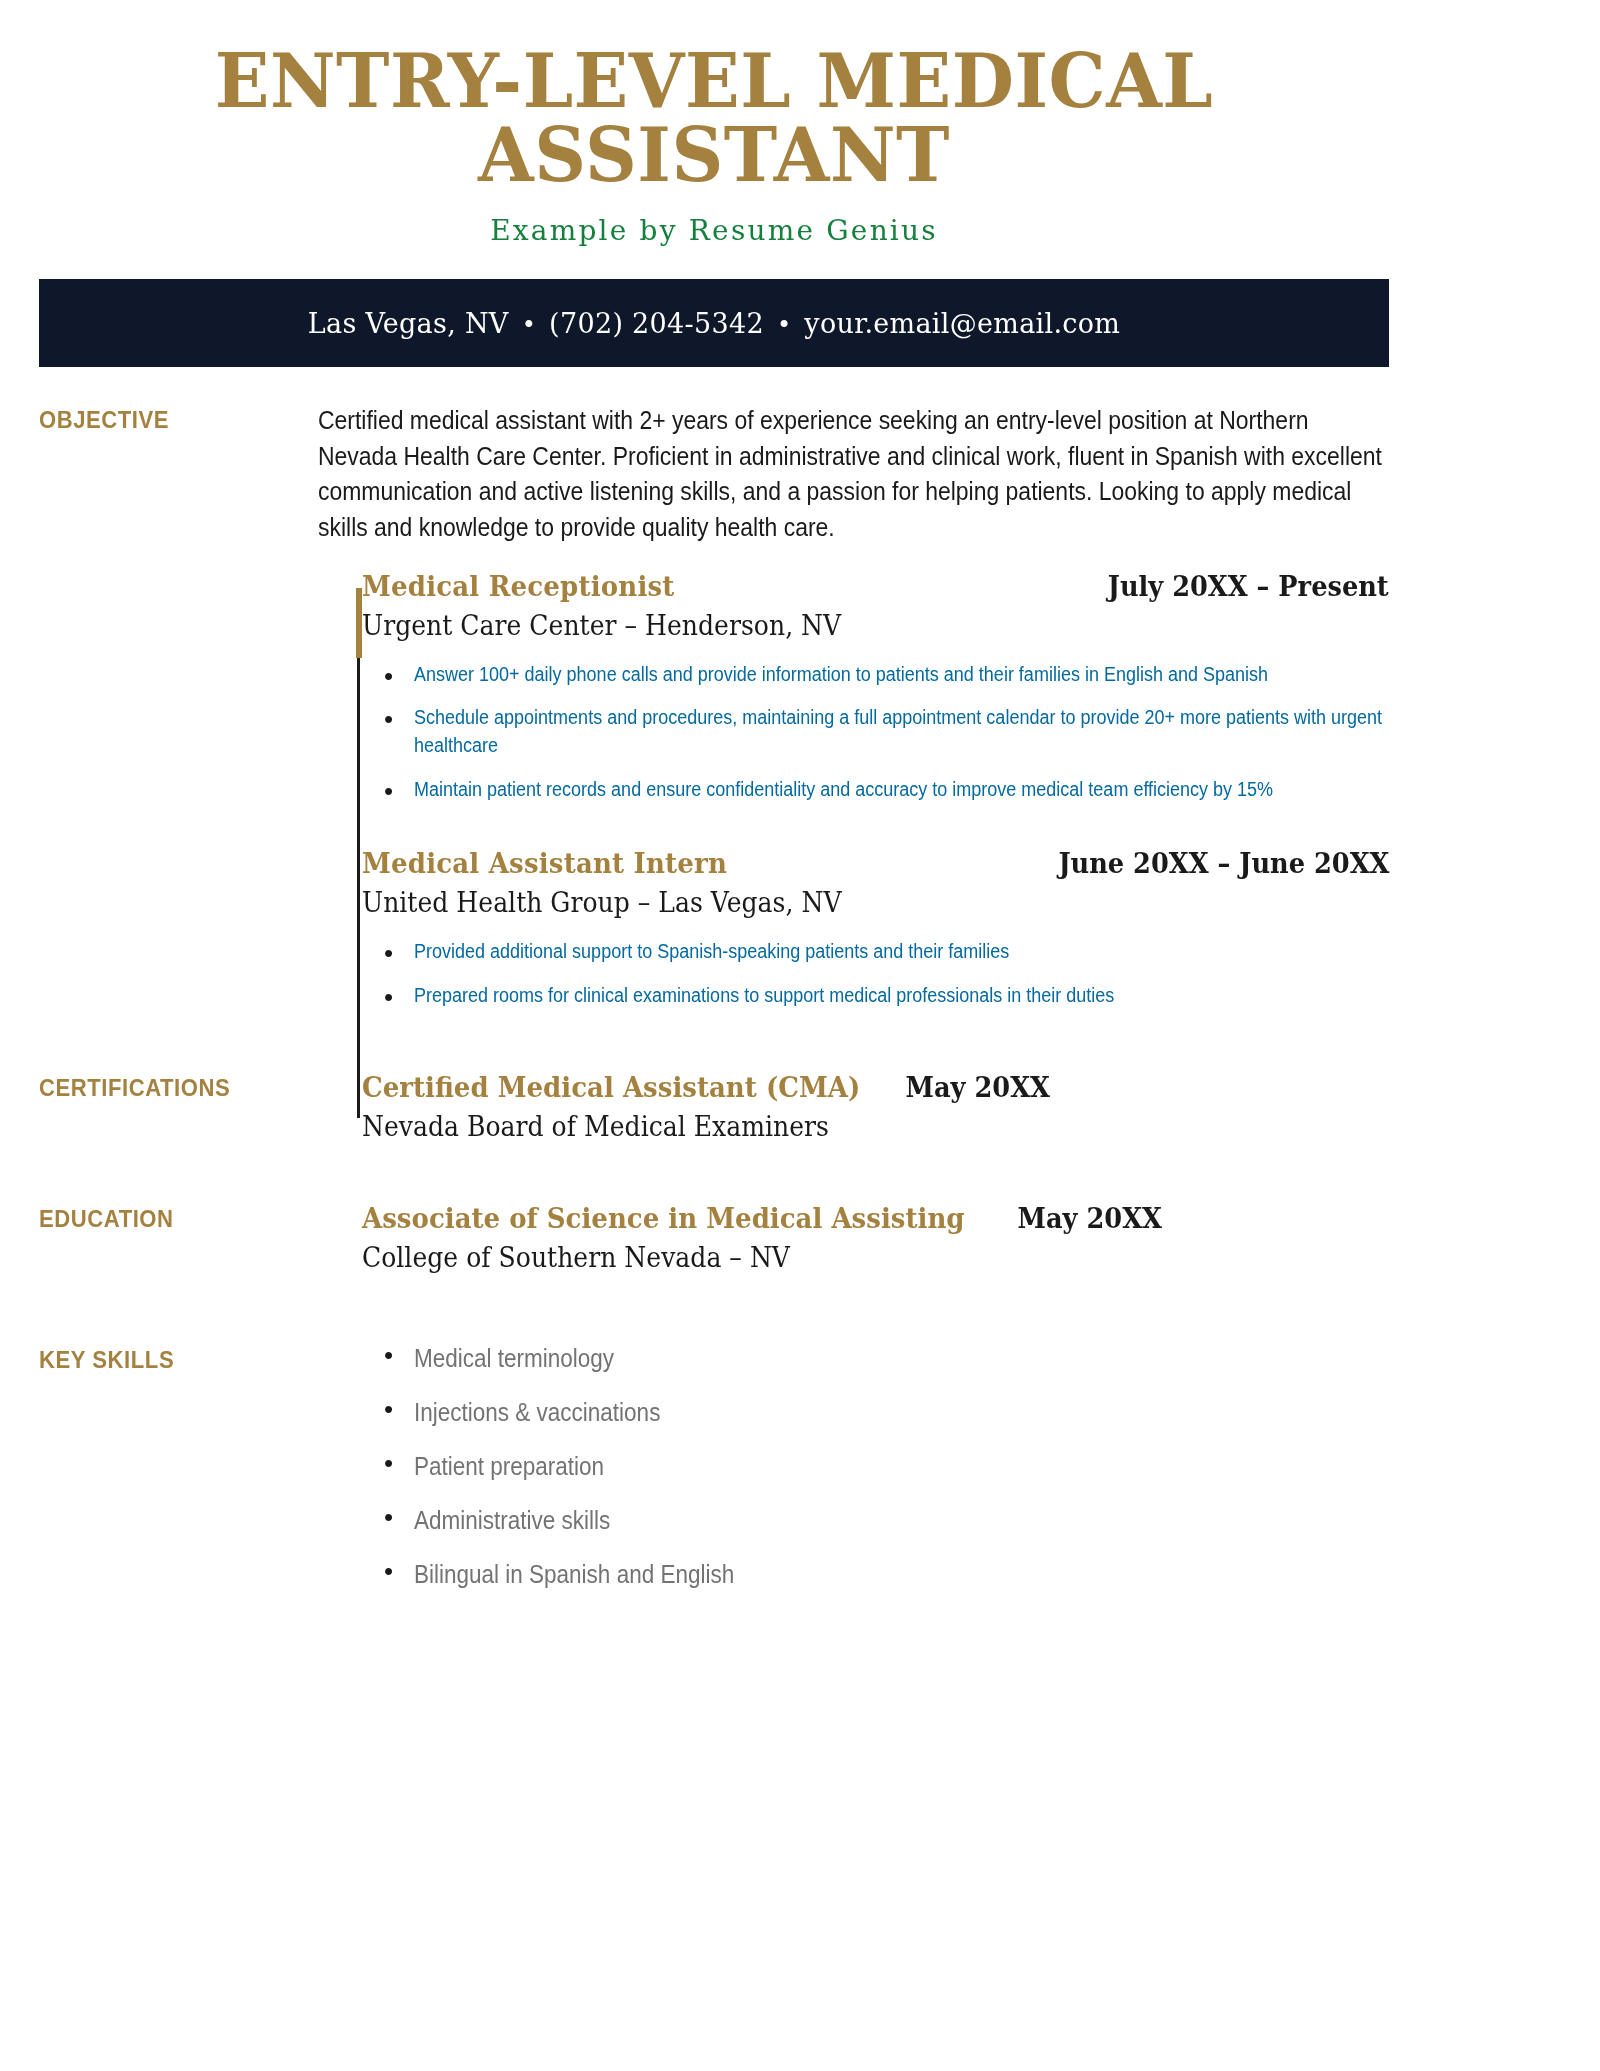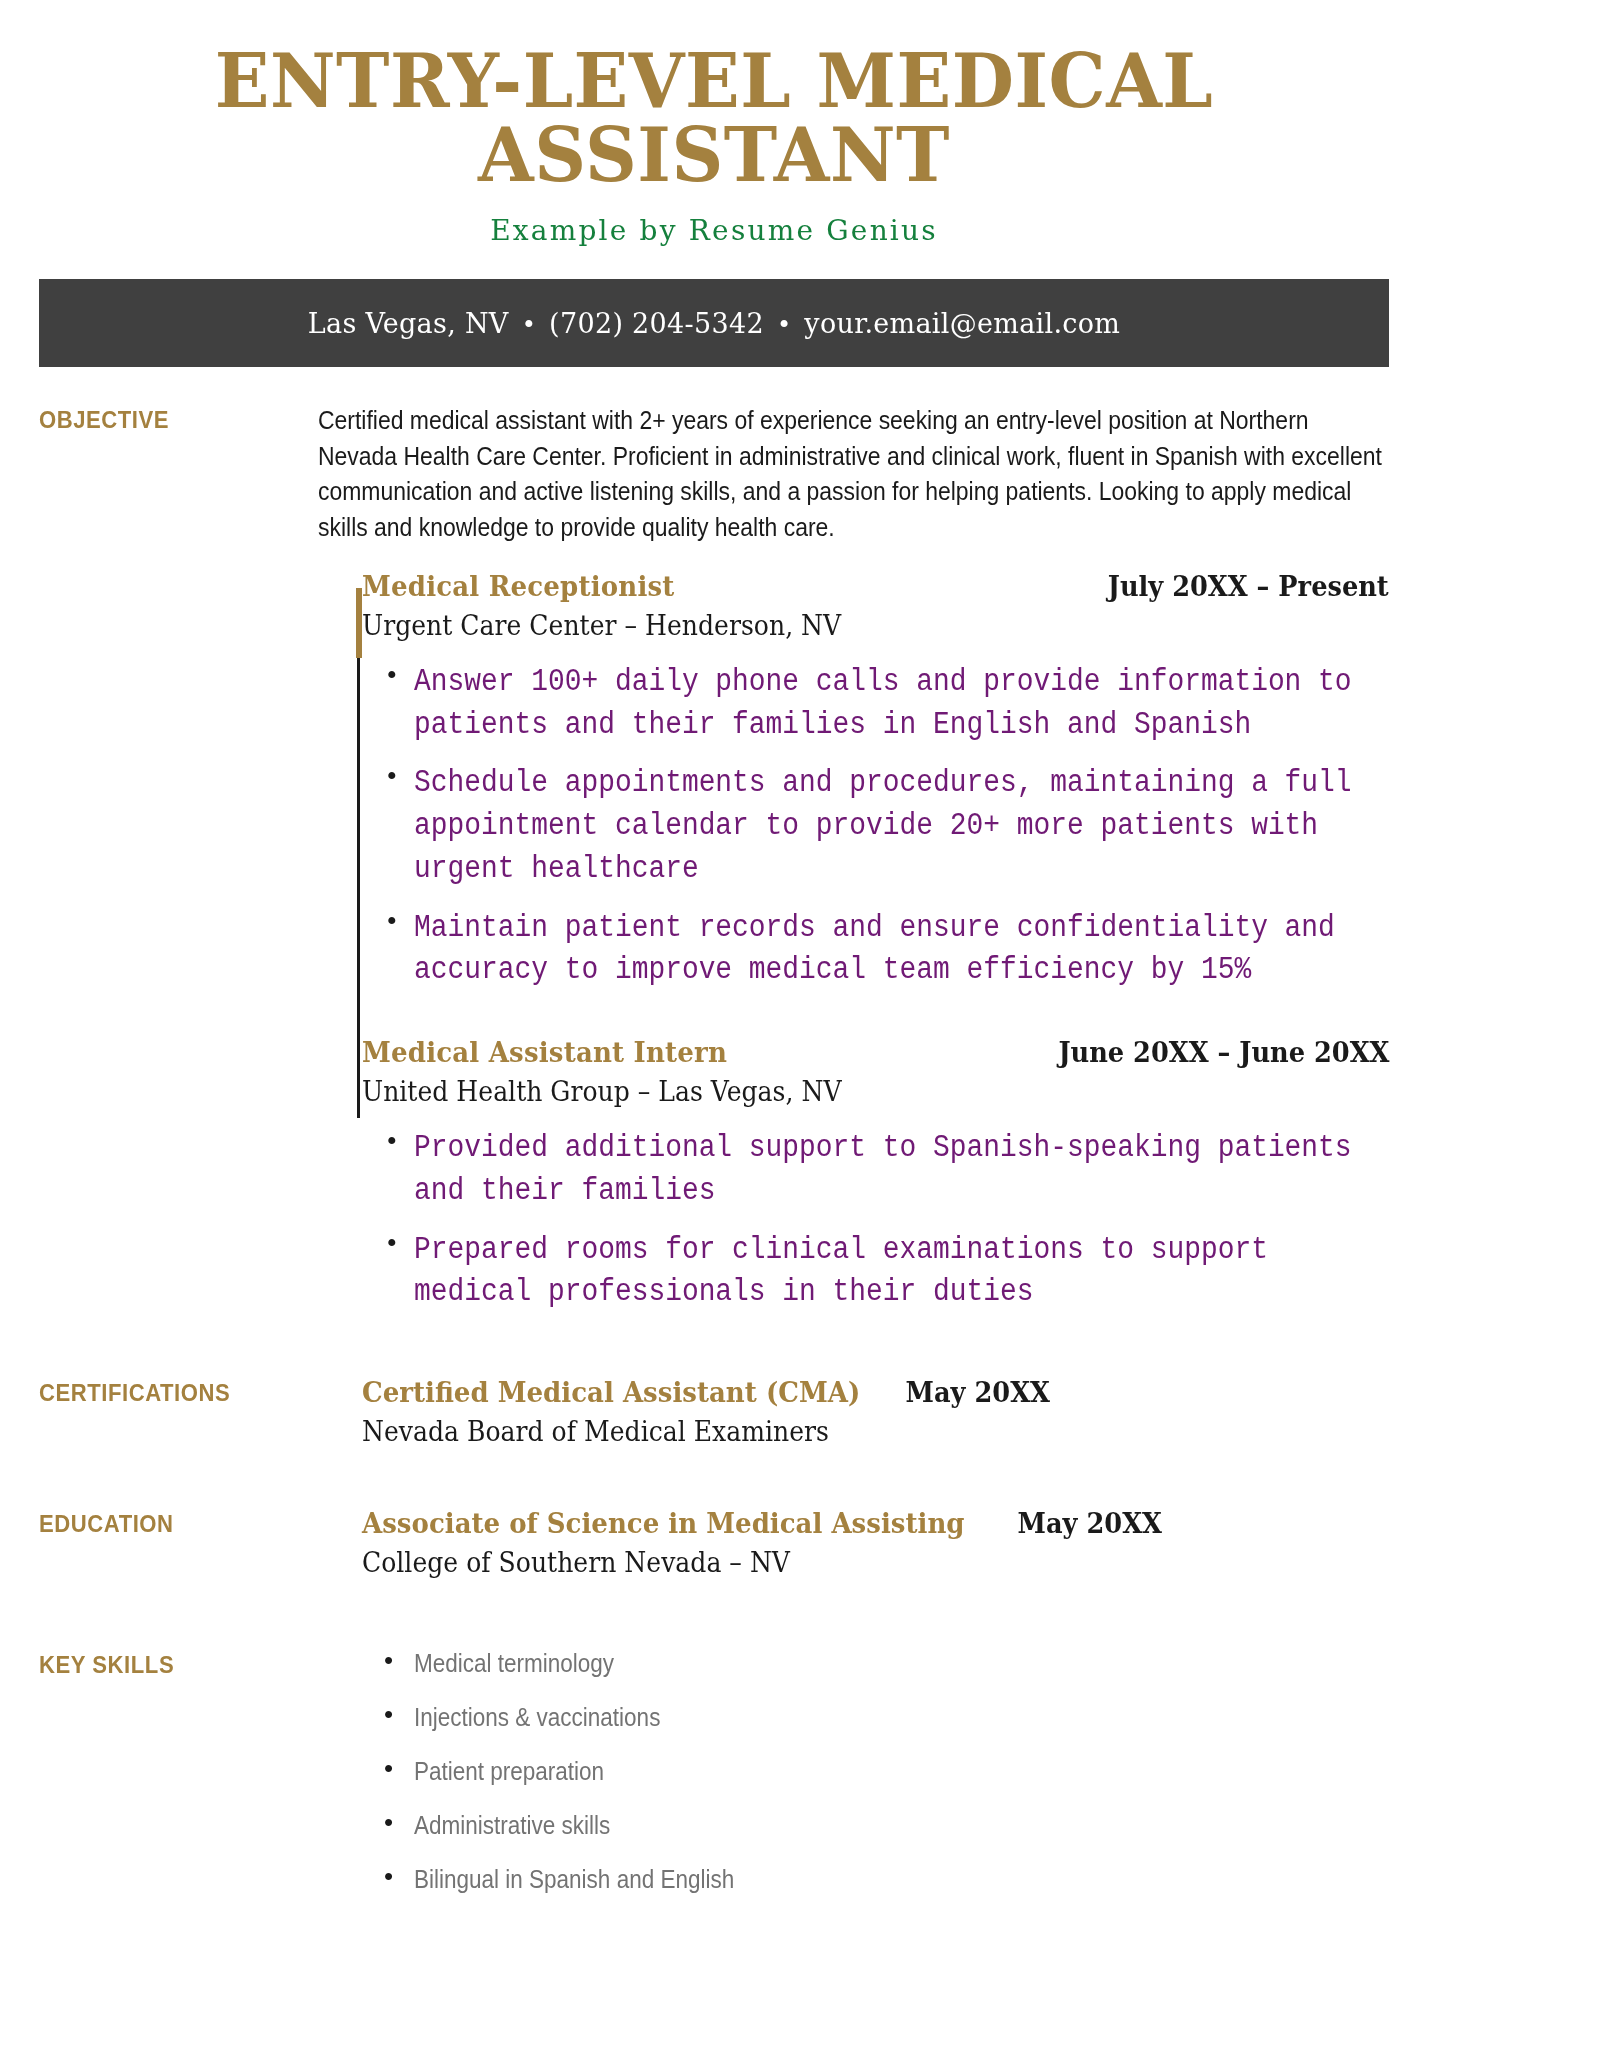--- a/index.html
+++ b/index.html
@@ -44,21 +44,21 @@
     font-size: 28px;
     letter-spacing: 2.2px;
     color: #15803d;
     margin: 22px 0 0 0;
   }
 
   
   .contact-bar {
     margin: 32px 39px 0 39px;
     height: 88px;
-    background: #404040;
+    background: #0f172a;
     display: flex;
     align-items: center;
     justify-content: center;
   }
   .contact-line {
     font-family: "DejaVu Serif", serif;
     font-size: 27px;
     color: #ffffff;
     letter-spacing: 0.3px;
     white-space: nowrap;
@@ -169,24 +169,24 @@
   }
   .bullets {
     list-style: none;
     margin: 20px 0 0 0;
     padding: 0;
   }
   .bullets li {
     position: relative;
     padding-left: 52px;
     margin-bottom: 16px;
-    font-family: Liberation Mono, monospace;
-    font-size: 31px;
+    font-family: Liberation Sans, sans-serif;
+    font-size: 20px;
     line-height: 1.38;
-    color: #701a75;
+    color: #0369a1;
   }
   .bullets li .btext {
     display: block;
     transform: scaleX(0.90);
     transform-origin: left top;
     width: 111%;
   }
   .bullets li::before {
     content: "\2022";
     position: absolute;

